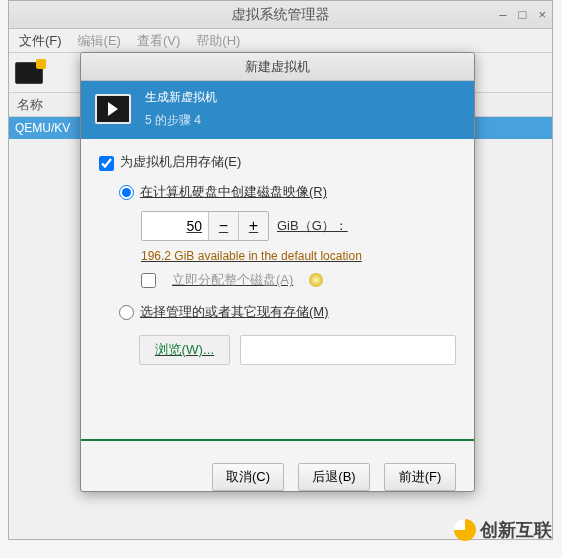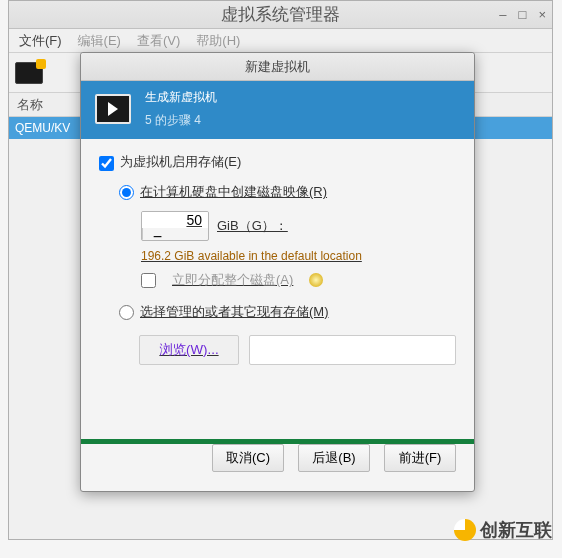--- a/index.html
+++ b/index.html
@@ -31,21 +31,21 @@
     }
     .titlebar-app-icon {
       width: 10px; height: 10px;
       border-radius: 50%;
       margin-left: 10px;
     }
     .titlebar-title {
       position: absolute;
       left: 50%; transform: translateX(-50%);
       color: #555;
-      font-size: 17px;
+      font-size: 14px;
     }
     .win-controls {
       position: absolute;
       right: 6px;
       display: flex;
       gap: 12px;
       color: #666;
     }
     .win-btn { cursor: pointer; font-size: 13px; }
     .menubar {
@@ -188,21 +188,20 @@
       align-items: center;
       gap: 8px;
       margin: 6px 0 6px 22px;
     }
     .spinner {
       display: flex;
       border: 1px solid #b5b5b5;
       border-radius: 2px;
       overflow: hidden;
       height: 30px;
-      flex-direction: column;
     }
     .spinner input {
       width: 66px;
       border: none;
       text-align: right;
       padding: 0 6px;
       font-size: 14px;
       outline: none;
     }
     .spinner button {
@@ -230,44 +229,44 @@
       background: radial-gradient(#fff6b0, #d4a400);
       border-radius: 50%;
       display: inline-block;
     }
     .browse-row {
       display: flex;
       gap: 10px;
       margin: 14px 0 0 20px;
     }
     .browse-btn {
-      width: 100px;
+      width: 91px;
       height: 30px;
       border: 1px solid #ccc;
       background: #f0f0f0;
-      color: #6d28d9;
+      color: #15803d;
       border-radius: 2px;
     }
     .path-input {
       flex: 1;
       height: 30px;
       border: 1px solid #ccc;
       background: #fff;
       border-radius: 2px;
       padding: 0 6px;
       color: #aaa;
     }
     .dlg-footer {
       height: 52px;
       display: flex;
-      align-items: flex-start;
+      align-items: flex-end;
       justify-content: flex-end;
       gap: 14px;
       padding: 0 18px;
-      border-top: 5px solid #15803d;
+      border-top: 2px solid #15803d;
     }
     .btn {
       min-width: 72px;
       height: 28px;
       border: 1px solid #b8b8b8;
       background: linear-gradient(#fafafa, #e6e6e6);
       border-radius: 2px;
       font-size: 13px;
       cursor: pointer;
       padding: 0 8px;

